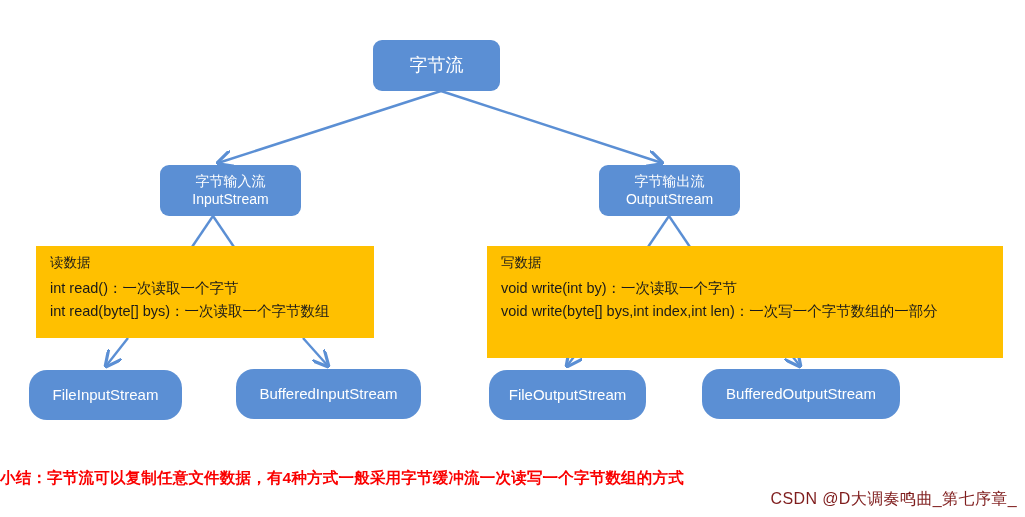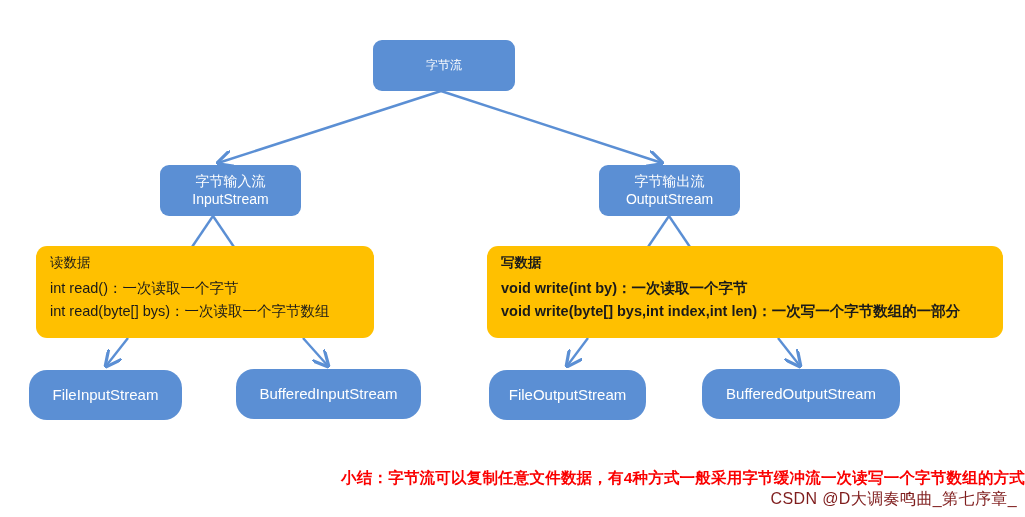--- a/index.html
+++ b/index.html
@@ -40,23 +40,23 @@
   }
   .node .cn {
     display: block;
   }
   .node .en {
     display: block;
   }
   .node-root {
     left: 373px;
     top: 40px;
-    width: 142px;
+    width: 127px;
     height: 51px;
-    font-size: 12px;
+    font-size: 18px;
   }
   .node-l2 {
     width: 141px;
     height: 51px;
     font-size: 14px;
   }
   .node-input  { left: 160px; top: 165px; }
   .node-output { left: 599px; top: 165px; }
   .node-leaf {
     height: 50px;
@@ -69,43 +69,42 @@
   .node-bos  { left: 702px; top: 369px; width: 198px; }
 
   .panel {
     position: absolute;
     box-sizing: border-box;
     background: #ffc000;
     color: #1a1a1a;
     z-index: 2;
     padding: 10px 14px 8px 14px;
     font-size: 14.5px;
-    border-radius: 11px;
   }
   .panel-read  { left: 36px;  top: 246px; width: 338px; height: 92px; }
-  .panel-write { left: 487px; top: 246px; width: 516px; height: 92px; font-weight: bold; }
+  .panel-write { left: 487px; top: 246px; width: 516px; height: 112px; }
   .panel .line {
     white-space: nowrap;
     line-height: 1.0;
     margin-bottom: 9px;
   }
   .panel .line:first-child {
     font-size: 13.5px;
     margin-bottom: 11px;
   }
   .panel .line:last-child {
     margin-bottom: 0;
   }
 
   .summary {
     position: absolute;
     left: 0;
     top: 468px;
     width: 1025px;
-    text-align: right;
+    text-align: left;
     color: #fa0000;
     font-weight: bold;
     font-size: 15.5px;
     letter-spacing: 0.2px;
     z-index: 4;
   }
   .watermark {
     position: absolute;
     right: 8px;
     top: 489px;

